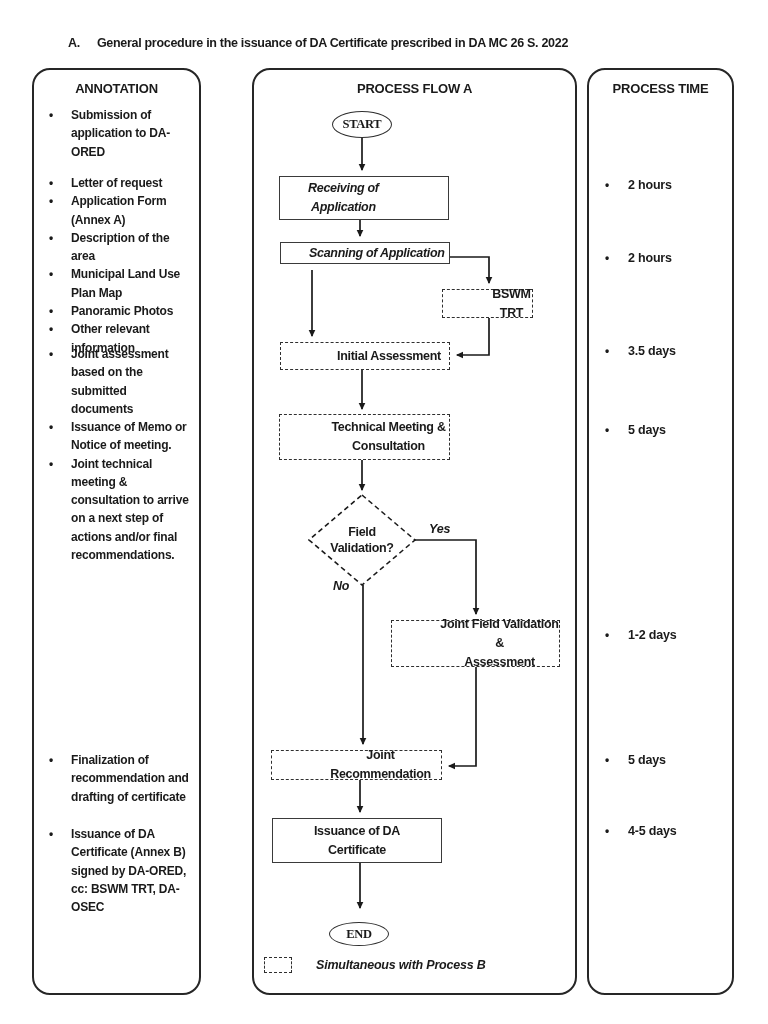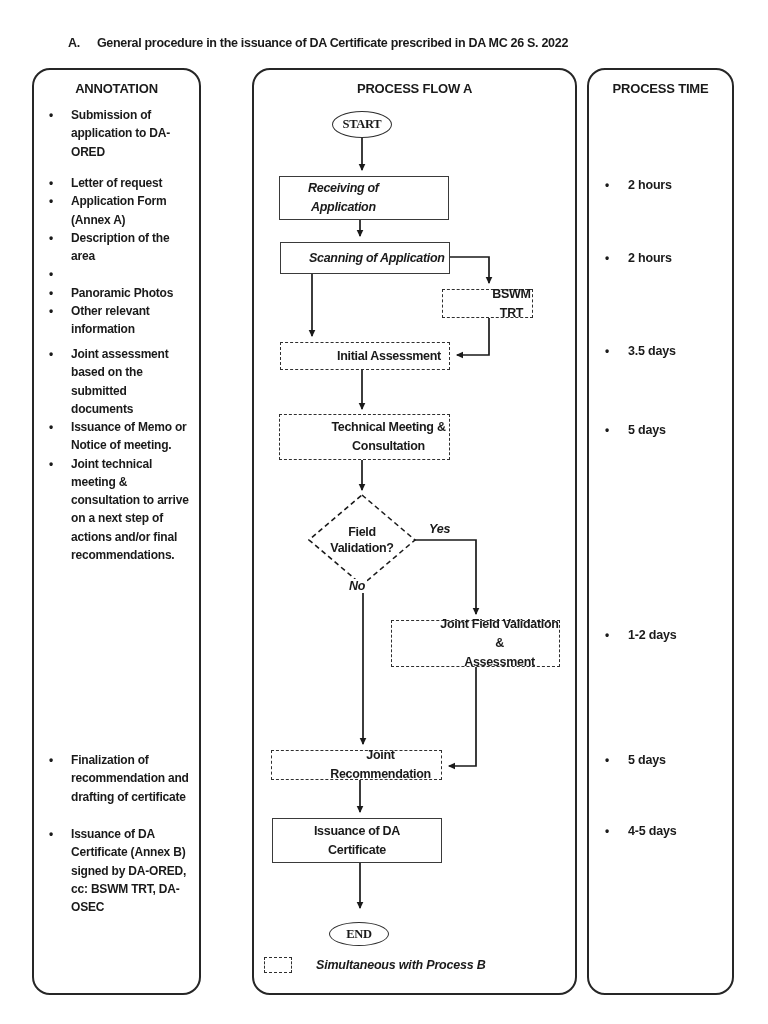--- a/index.html
+++ b/index.html
@@ -96,20 +96,21 @@
     <div class="ann-item">
       <span class="bullet">•</span>
       <span>Application Form (Annex A)</span>
     </div>
     <div class="ann-item">
       <span class="bullet">•</span>
       <span>Description of the area</span>
     </div>
     <div class="ann-item">
       <span class="bullet">•</span>
+      <span>Municipal Land Use Plan Map</span>
     </div>
     <div class="ann-item">
       <span class="bullet">•</span>
       <span>Panoramic Photos</span>
     </div>
     <div class="ann-item">
       <span class="bullet">•</span>
       <span>Other relevant information</span>
     </div>
   </div>
@@ -171,21 +172,21 @@
       <path d="M106,793 V838" marker-end="url(#ah)"></path>
       <polygon points="108,425 161,470 108,515 55,470" fill="#ffffff" stroke-dasharray="5 3.5" stroke-width="1.6"></polygon>
     </g>
   </svg>
 
   <div class="flow-node oval" style="left:78px; top:41px; width:60px; height:27px;">START</div>
 
   <div class="flow-node box-solid left-text pre" style="left:25px; top:106px; width:170px; height:44px;">Receiving of
 Application</div>
 
-  <div class="flow-node box-solid left-text" style="left:26px; top:172px; width:170px; height:32px;">Scanning of Application</div>
+  <div class="flow-node box-solid left-text" style="left:26px; top:172px; width:170px; height:22px;">Scanning of Application</div>
 
   <div class="flow-node box-dashed" style="left:188px; top:219px; width:91px; height:29px;">BSWM TRT</div>
 
   <div class="flow-node box-dashed" style="left:26px; top:272px; width:170px; height:28px;">Initial Assessment</div>
 
   <div class="flow-node box-dashed pre" style="left:25px; top:344px; width:171px; height:46px;">Technical Meeting &amp;
 Consultation</div>
 
   <div class="decision-text pre" style="left:55px; top:454px; width:106px;">Field
 Validation?</div>
@@ -194,21 +195,21 @@
 Assessment</div>
 
   <div class="flow-node box-dashed" style="left:17px; top:680px; width:171px; height:30px;">Joint Recommendation</div>
 
   <div class="flow-node box-solid pre" style="left:18px; top:748px; width:170px; height:45px;">Issuance of DA
 Certificate</div>
 
   <div class="flow-node oval" style="left:75px; top:844px; width:60px; height:24px;margin-top:8px;">END</div>
 
   <div class="branch-label" style="left:173px; top:452px;">Yes</div>
-  <div class="branch-label" style="left:93px; top:509px;">No</div>
+  <div class="branch-label" style="left:77px; top:509px;">No</div>
 
   <div class="legend-row">
     <span class="legend-swatch"></span>
     <span class="legend-text">Simultaneous with Process B</span>
   </div>
 </section>
 
 <section class="panel" id="time-panel">
   <div class="panel-header">PROCESS TIME</div>
 

